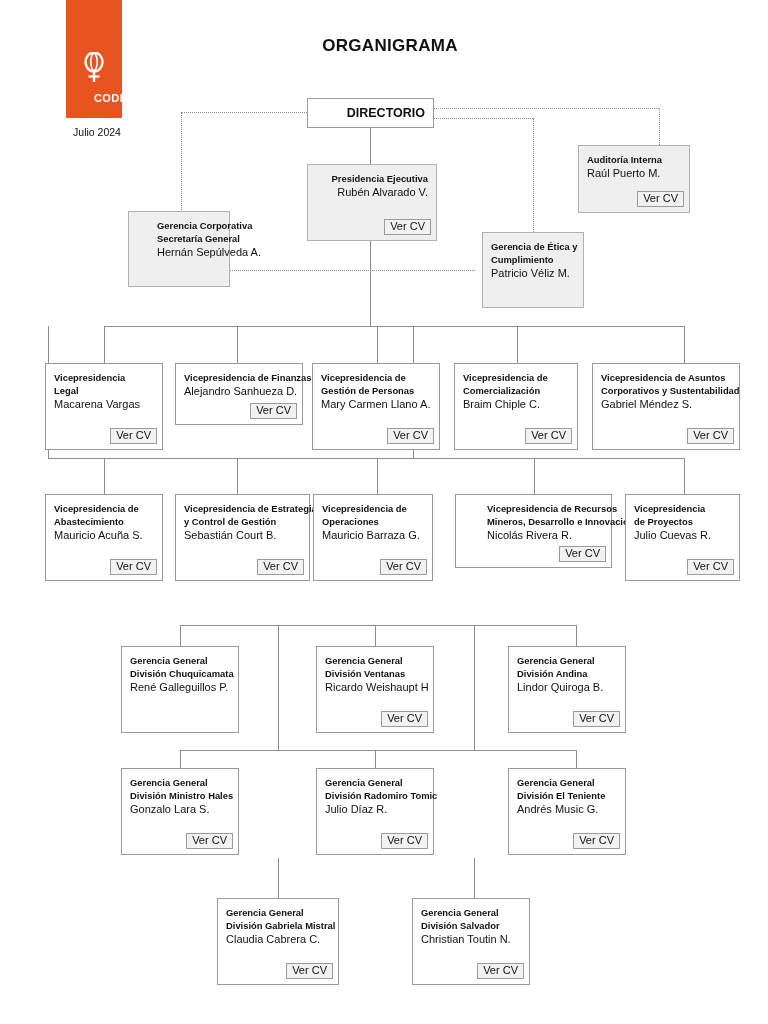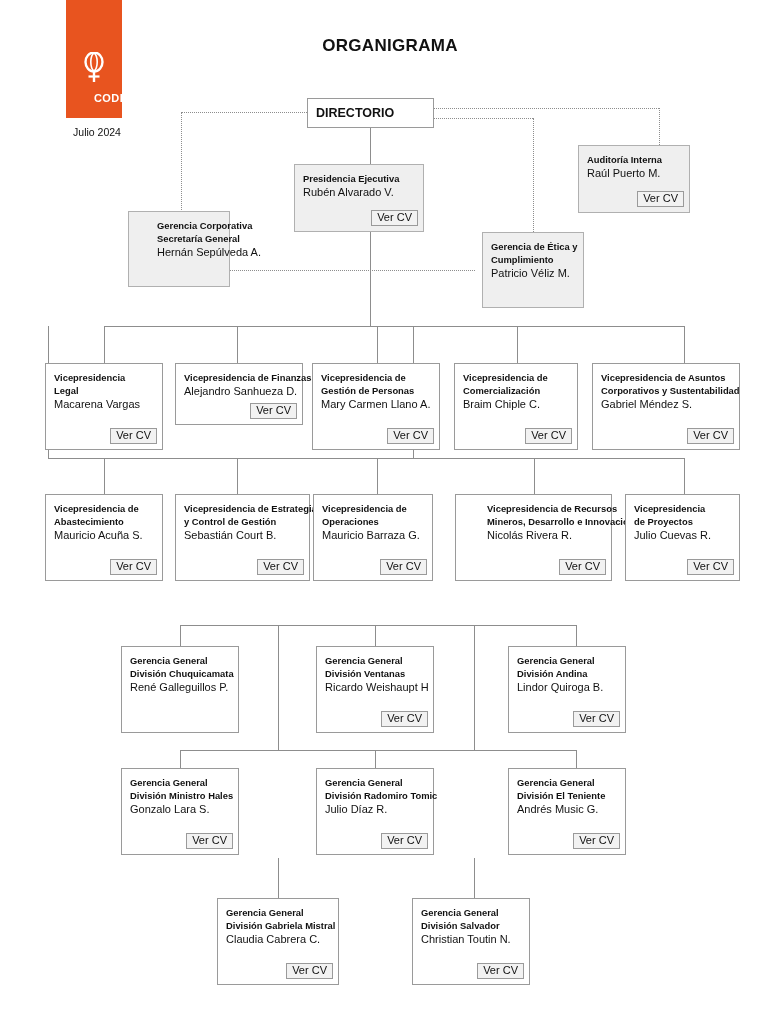--- a/index.html
+++ b/index.html
@@ -47,21 +47,21 @@
   }
   .node.shaded{background:#efefef;border-color:#b0b0b0;}
   .node .ttl{
     font-size:9.4px;font-weight:bold;line-height:13px;
     margin:0;white-space:nowrap;
   }
   .node .person{
     font-size:11px;font-weight:normal;line-height:13px;margin-top:1px;
     white-space:nowrap;
   }
-  .node.center .ttl,.node.center .person{text-align:left;}
+  .node.center .ttl,.node.center .person{text-align:right;}
   .vercv{
     position:absolute;right:5px;bottom:5px;
     border:1px solid #9a9a9a;background:#f2f2f2;
     font-size:11px;line-height:11px;
     padding:1px 5px 2px 5px;
     color:#111;
     cursor:pointer;
   }
 
   
@@ -132,21 +132,21 @@
   <div class="dln h" style="left:433px;top:108px;width:226px;"></div>
   <div class="dln v" style="left:659px;top:108px;height:37px;"></div>
   <div class="dln h" style="left:433px;top:118px;width:100px;"></div>
   <div class="dln v" style="left:533px;top:118px;height:114px;"></div>
   <div class="dln h" style="left:229px;top:270px;width:246px;"></div>
 
   <div class="node center" style="left:307px;top:98px;width:127px;height:30px;padding-top:8px;">
     <div class="ttl" style="font-size:12.5px;">DIRECTORIO</div>
   </div>
 
-  <div class="node center shaded" style="left:294px;top:164px;width:130px;height:68px;">
+  <div class="node center shaded" style="left:307px;top:164px;width:130px;height:77px;">
     <div class="ttl">Presidencia Ejecutiva</div>
     <div class="person">Rubén Alvarado V.</div>
     <div class="vercv">Ver CV</div>
   </div>
 
   <div class="node shaded" style="left:578px;top:145px;width:112px;height:68px;">
     <div class="ttl">Auditoría Interna</div>
     <div class="person">Raúl Puerto M.</div>
     <div class="vercv">Ver CV</div>
   </div>
@@ -211,21 +211,21 @@
     <div class="vercv">Ver CV</div>
   </div>
 
   <div class="node" style="left:313px;top:494px;width:120px;height:87px;">
     <div class="ttl">Vicepresidencia de</div>
     <div class="ttl">Operaciones</div>
     <div class="person">Mauricio Barraza G.</div>
     <div class="vercv">Ver CV</div>
   </div>
 
-  <div class="node" style="left:455px;top:494px;width:157px;height:87px;padding-left:31px;">
+  <div class="node" style="left:455px;top:494px;width:157px;height:74px;padding-left:31px;">
     <div class="ttl">Vicepresidencia de Recursos</div>
     <div class="ttl">Mineros, Desarrollo e Innovación</div>
     <div class="person">Nicolás Rivera R.</div>
     <div class="vercv">Ver CV</div>
   </div>
 
   <div class="node" style="left:625px;top:494px;width:115px;height:87px;">
     <div class="ttl">Vicepresidencia</div>
     <div class="ttl">de Proyectos</div>
     <div class="person">Julio Cuevas R.</div>

